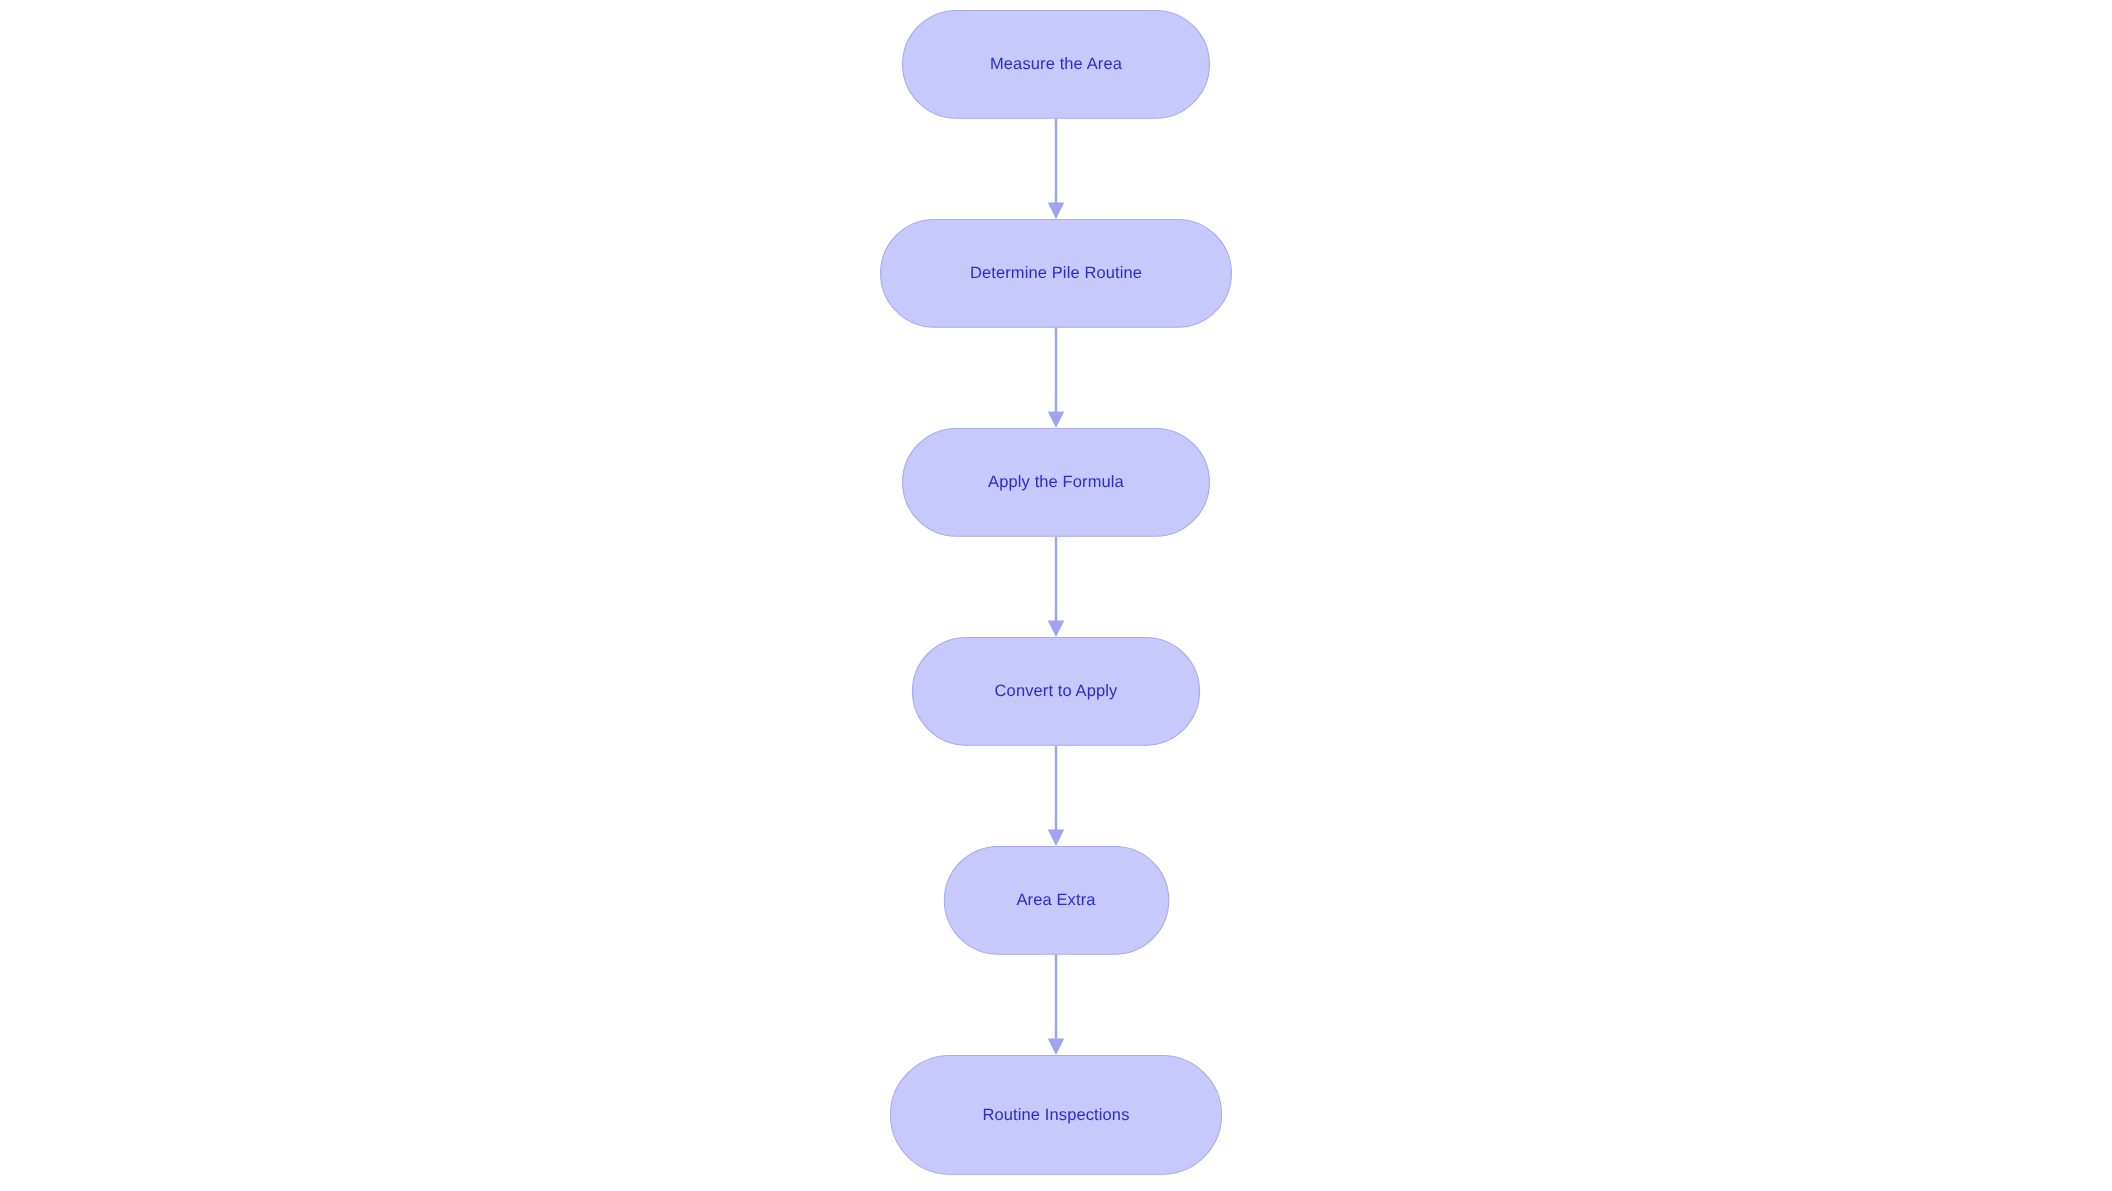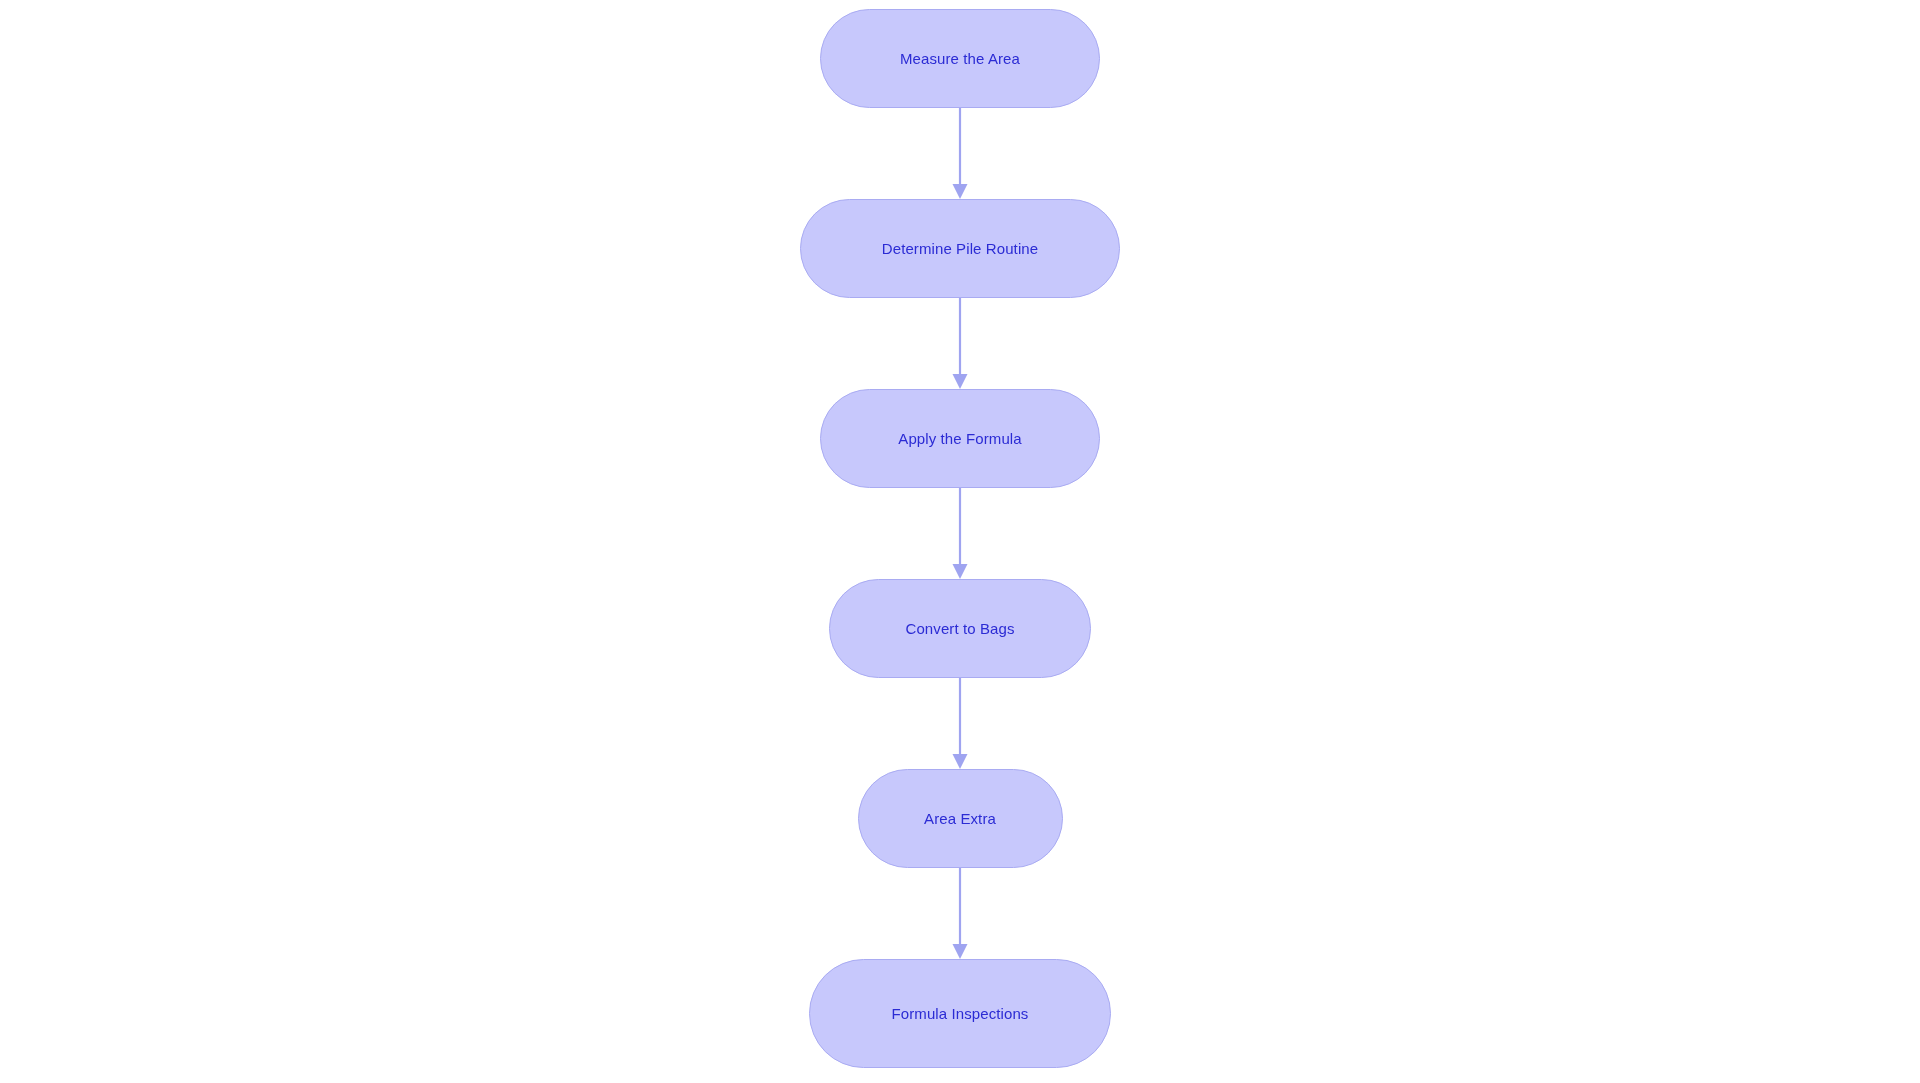--- a/index.html
+++ b/index.html
@@ -73,23 +73,23 @@
       <div class="flow-node" style="width: 280px; height: 99px; left: 820px; top: 9px; background: rgb(199, 200, 252); border-color: rgb(169, 171, 242); color: rgb(43, 43, 212);">
         <span class="node-label">Measure the Area</span>
       </div>
       <div class="flow-node" style="width: 320px; height: 99px; left: 800px; top: 199px; background: rgb(199, 200, 252); border-color: rgb(169, 171, 242); color: rgb(43, 43, 212);">
         <span class="node-label">Determine Pile Routine</span>
       </div>
       <div class="flow-node" style="width: 280px; height: 99px; left: 820px; top: 389px; background: rgb(199, 200, 252); border-color: rgb(169, 171, 242); color: rgb(43, 43, 212);">
         <span class="node-label">Apply the Formula</span>
       </div>
       <div class="flow-node" style="width: 262px; height: 99px; left: 829px; top: 579px; background: rgb(199, 200, 252); border-color: rgb(169, 171, 242); color: rgb(43, 43, 212);">
-        <span class="node-label">Convert to Bags</span>
+        <span class="node-label">Convert to Apply</span>
       </div>
       <div class="flow-node" style="width: 205px; height: 99px; left: 857.5px; top: 769px; background: rgb(199, 200, 252); border-color: rgb(169, 171, 242); color: rgb(43, 43, 212);">
         <span class="node-label">Area Extra</span>
       </div>
       <div class="flow-node" style="width: 302px; height: 109px; left: 809px; top: 959px; background: rgb(199, 200, 252); border-color: rgb(169, 171, 242); color: rgb(43, 43, 212);">
-        <span class="node-label">Formula Inspections</span>
+        <span class="node-label">Routine Inspections</span>
       </div>
     </div>
 
 </div>
 
 </body></html>

